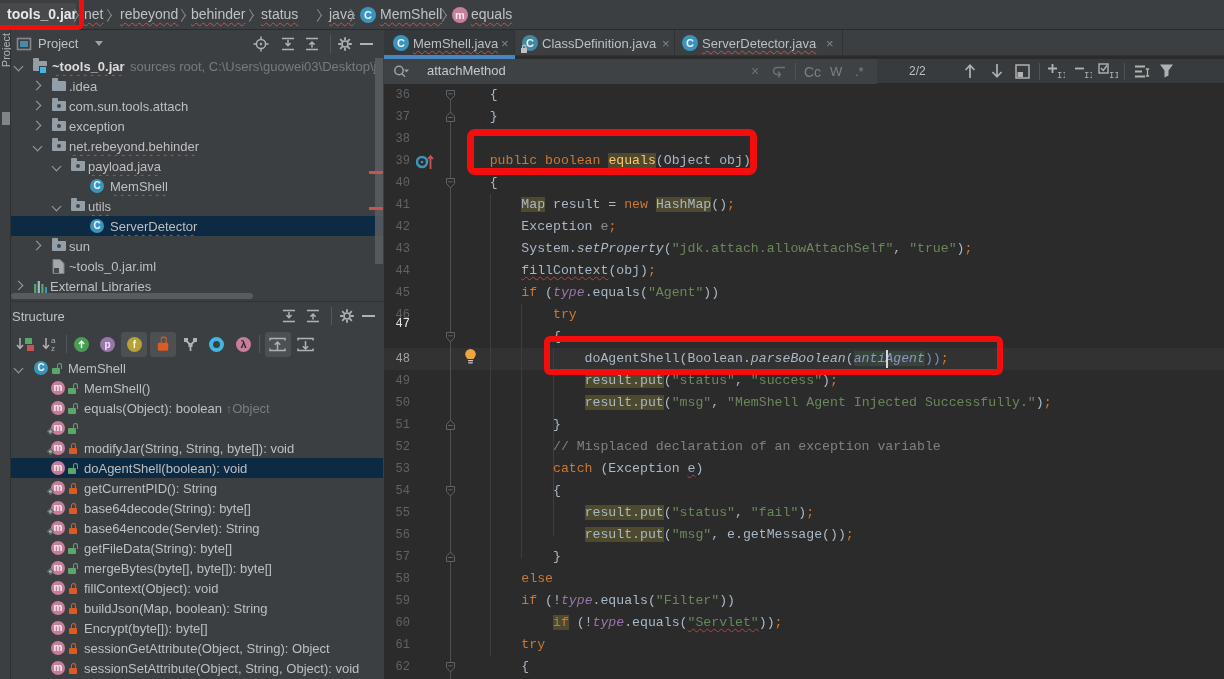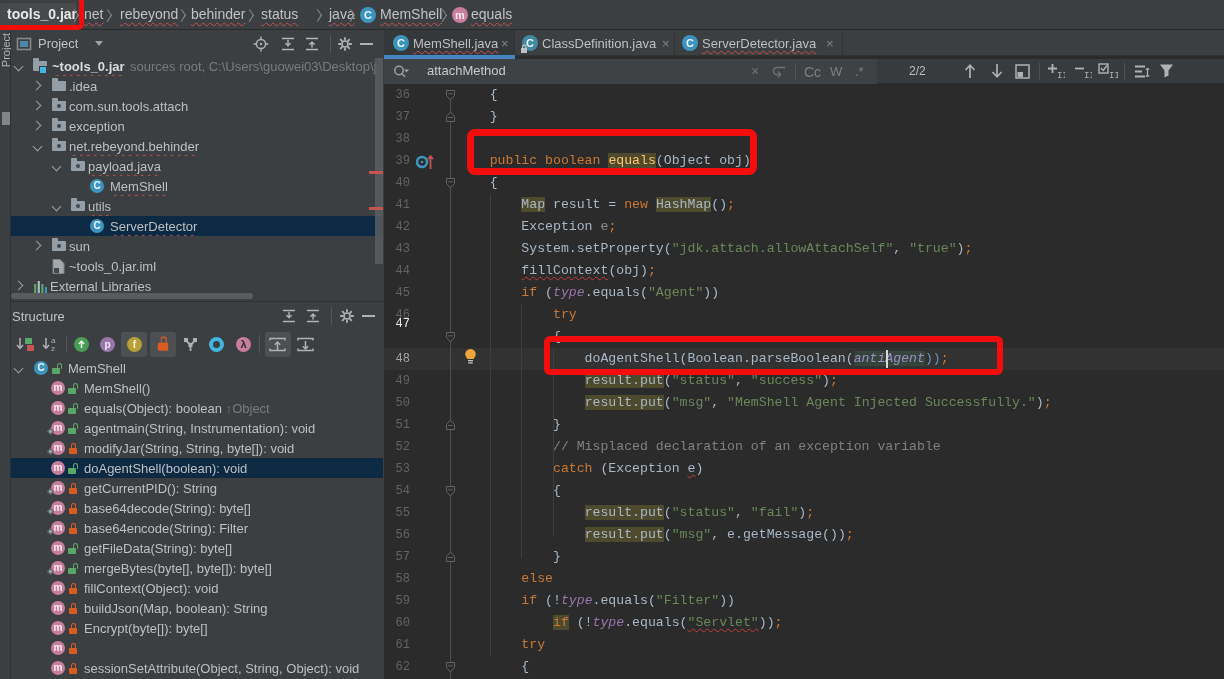--- a/index.html
+++ b/index.html
@@ -47,21 +47,21 @@
 .tab .x{position:absolute;top:6px;font-size:13px;color:#84878a}
 .tab .tt{position:absolute;top:4px;line-height:19px;white-space:nowrap}
 .tab .wv{text-underline-offset:2px}
 #tabline{left:384px;top:55px;width:131px;height:4px;background:#4687c2}
 #searchbar{left:384px;top:59px;width:840px;height:25px;background:#383b3d;border-bottom:1px solid #2a2a2a}
 #searchinput{left:384px;top:59px;width:493px;height:25px;background:#3e4245}
 
 .cl{position:absolute;left:458px;font-family:"Liberation Mono",monospace;font-size:13.2px;line-height:22px;height:22px;white-space:pre;color:#a9b7c6}
 .ln{position:absolute;font-family:"Liberation Mono",monospace;font-size:12px;line-height:22px;height:22px;color:#606366;width:26px;text-align:right}
 .kw{color:#cc7832}.str{color:#6a8759}.cm{color:#808080}.fld{color:#9876aa;font-style:italic}
-.it{}.mh{color:#ffc66d}.sc{color:#cc7832}.dim{color:#8c8c8c}
+.it{font-style:italic}.mh{color:#ffc66d}.sc{color:#cc7832}.dim{color:#8c8c8c}
 .hl{background:#4e4a2d}.wg{background:#36453c}
 .wvr{text-decoration:underline;text-decoration-style:wavy;text-decoration-color:#bc3f3c;text-decoration-thickness:1px;text-underline-offset:2px;text-decoration-skip-ink:none}
 .redbox{position:absolute;border:6px solid #f40d0d;border-radius:6px}
 svg{display:block}
 .icn{position:absolute}
 </style></head>
 <body>
 
 <div class="a" id="topbar"></div>
 <span class="a" style="left:0;top:3px;width:76px;height:24px;background:#47494b;border-radius:2px"></span>
@@ -282,21 +282,20 @@
         <i></i>
       </span>
       <span class="lbl" style="left:84px">equals(Object): boolean <span class="gray">↑Object</span></span>
     </div>
 <div class="trow" style="top:418px">
       <span class="tm" style="left:51px">m<i class="dia"></i></span>
       <span class="glock" style="left:68px">
         <b></b>
         <i></i>
       </span>
-      <span class="lbl" style="left:84px">agentmain(String, Instrumentation): void</span>
     </div>
 <div class="trow" style="top:438px">
       <span class="tm" style="left:51px">m<i class="dia"></i></span>
       <span class="olock" style="left:68px">
         <b></b>
         <i></i>
       </span>
       <span class="lbl" style="left:84px">modifyJar(String, String, byte[]): void</span>
     </div>
 <div class="trow sel" style="top:458px;left:11px;width:372px">
@@ -322,21 +321,21 @@
         <i></i>
       </span>
       <span class="lbl" style="left:84px">base64decode(String): byte[]</span>
     </div>
 <div class="trow" style="top:518px">
       <span class="tm" style="left:51px">m<i class="dia"></i></span>
       <span class="olock" style="left:68px">
         <b></b>
         <i></i>
       </span>
-      <span class="lbl" style="left:84px">base64encode(String): Filter</span>
+      <span class="lbl" style="left:84px">base64encode(Servlet): String</span>
     </div>
 <div class="trow" style="top:538px">
       <span class="tm" style="left:51px">m</span>
       <span class="glock" style="left:68px">
         <b></b>
         <i></i>
       </span>
       <span class="lbl" style="left:84px">getFileData(String): byte[]</span>
     </div>
 <div class="trow" style="top:558px">
@@ -370,20 +369,21 @@
         <i></i>
       </span>
       <span class="lbl" style="left:84px">Encrypt(byte[]): byte[]</span>
     </div>
 <div class="trow" style="top:638px">
       <span class="tm" style="left:51px">m</span>
       <span class="olock" style="left:68px">
         <b></b>
         <i></i>
       </span>
+      <span class="lbl" style="left:84px">sessionGetAttribute(Object, String): Object</span>
     </div>
 <div class="trow" style="top:658px">
       <span class="tm" style="left:51px">m</span>
       <span class="olock" style="left:68px">
         <b></b>
         <i></i>
       </span>
       <span class="lbl" style="left:84px">sessionSetAttribute(Object, String, Object): void</span>
     </div>
 </div>

